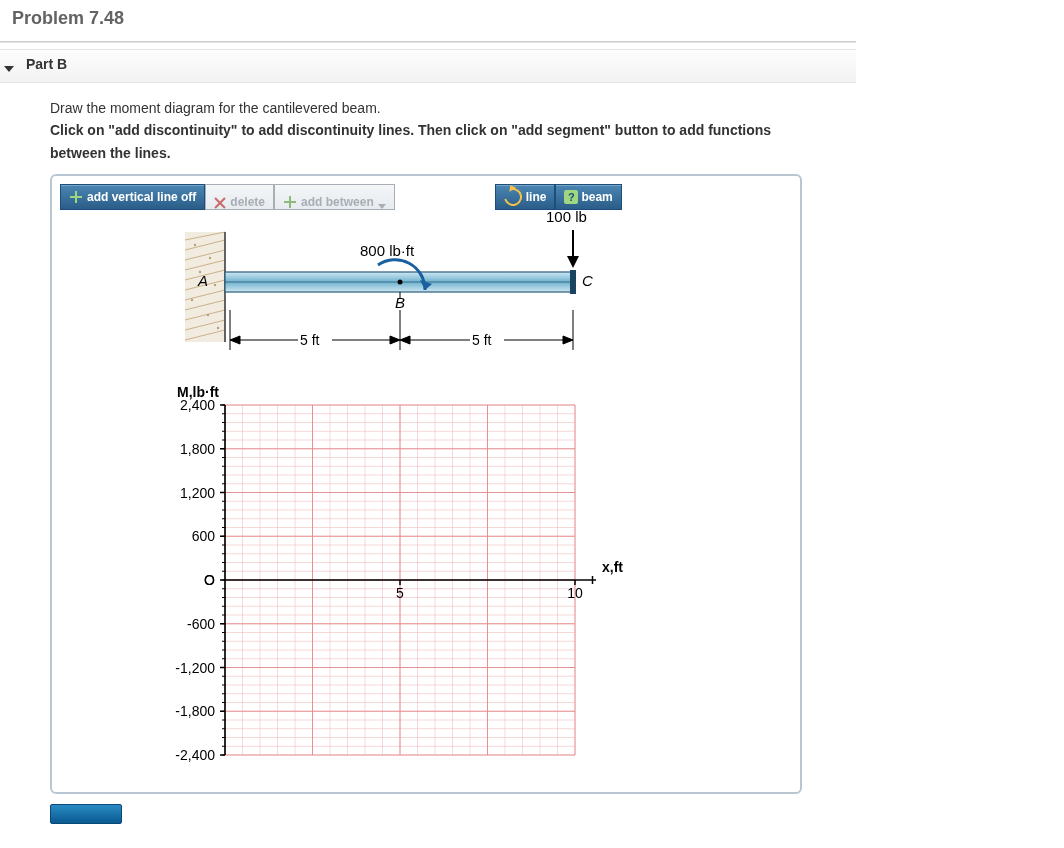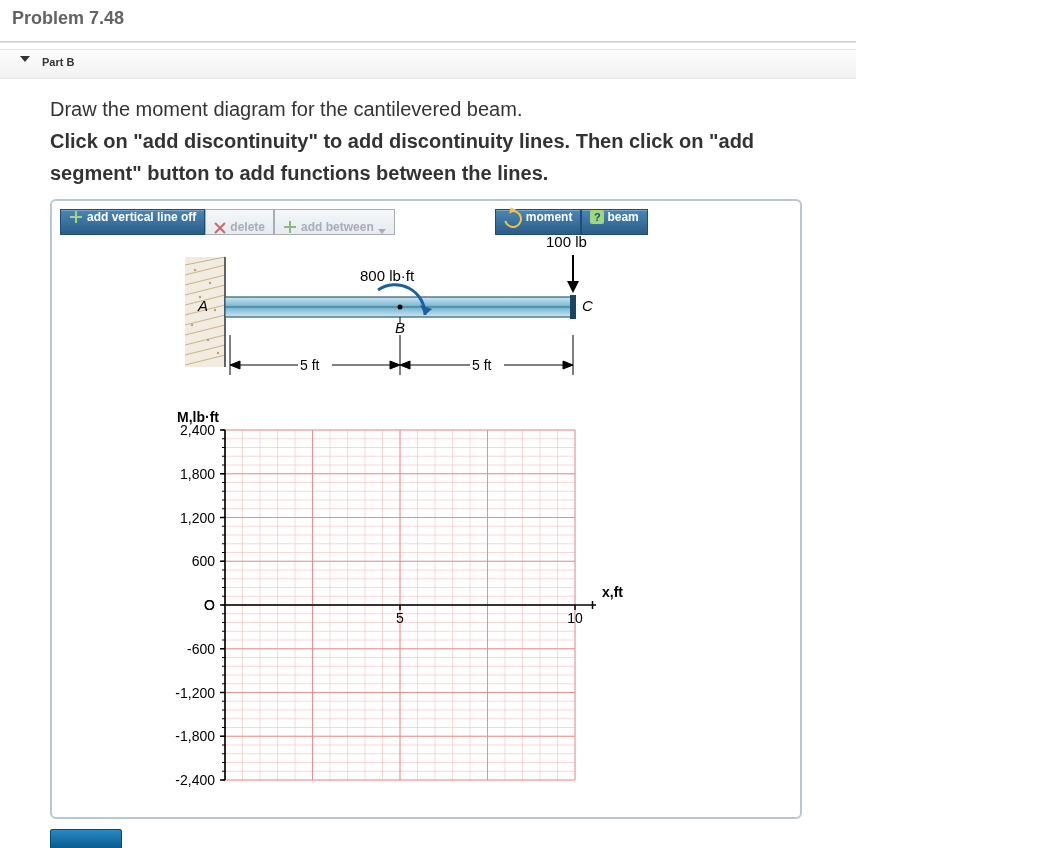--- a/index.html
+++ b/index.html
@@ -1,25 +1,25 @@
 <!DOCTYPE html>
 <html><head>
 <meta charset="utf-8">
 <style>
   body{margin:0;padding:0;font-family:Arial,Helvetica,sans-serif;background:#fff;color:#333;font-size:14px}
   .page{width:856px;height:848px;position:relative;background:#fff}
   .problem-title{font-size:18px;font-weight:bold;color:#636363;padding:8px 12px 12px}
   .sep-line{height:1px;background:linear-gradient(#ddd,#eee);border-top:1px solid #ccc;margin-bottom:6px}
-  .part-header{display:flex;align-items:flex-start;padding:6px 20px 10px;font-size:11px;font-weight:bold;color:#333;background:linear-gradient(#fdfdfd,#f2f2f2);border-top:1px solid #e5e5e5;border-bottom:1px solid #e5e5e5}
+  .part-header{display:flex;align-items:flex-end;padding:6px 4px 10px;font-size:14px;font-weight:bold;color:#333;background:linear-gradient(#fdfdfd,#f2f2f2);border-top:1px solid #e5e5e5;border-bottom:1px solid #e5e5e5}
   .part-header .caret{width:0;height:0;border-left:5px solid transparent;border-right:5px solid transparent;border-top:6px solid #333;margin-right:12px}
-  .instructions{padding:14px 50px 4px;color:#333;font-size:20px;line-height:1.6}
+  .instructions{padding:14px 50px 4px;color:#333;font-size:14px;line-height:1.6}
   .instructions .bold{font-weight:bold}
   .panel{margin:6px 50px 10px;border:2px solid #b9c7d4;border-radius:6px;padding:8px 8px 8px 8px;width:752px;height:620px;box-sizing:border-box;position:relative}
   .toolbar{display:flex;align-items:stretch;height:26px;width:100%;font-size:12px;color:#fff;font-weight:bold}
-  .tb-btn{display:flex;align-items:flex-start;padding:0 8px;border:1px solid #1b4e7a;background:linear-gradient(#4b86b4,#2a5d88);box-shadow:inset 0 1px 0 rgba(255,255,255,.25)}
+  .tb-btn{display:flex;align-items:center;padding:0 8px;border:1px solid #1b4e7a;background:linear-gradient(#4b86b4,#2a5d88);box-shadow:inset 0 1px 0 rgba(255,255,255,.25)}
   .tb-btn .plus{width:14px;height:14px;display:inline-block;margin-right:4px;position:relative}
   .tb-btn .plus:before,.tb-btn .plus:after{content:"";position:absolute;background:#9fd67f}
   .tb-btn .plus:before{left:6px;top:1px;width:2px;height:12px}
   .tb-btn .plus:after{top:6px;left:1px;height:2px;width:12px}
   .tb-ghost{display:flex;align-items:flex-end;padding:0 8px;border:1px solid #a7aeb5;color:#a7aeb5;background:linear-gradient(#f4f6f8,#e7ebef);font-weight:bold}
   .tb-ghost .x{display:inline-block;width:12px;height:12px;margin-right:4px;position:relative}
   .tb-ghost .x:before,.tb-ghost .x:after{content:"";position:absolute;left:5px;top:-1px;width:2px;height:14px;background:#c96a6a;transform:rotate(45deg)}
   .tb-ghost .x:after{transform:rotate(-45deg)}
   .tb-ghost.seg .plus2{width:14px;height:14px;display:inline-block;margin-right:4px;position:relative}
   .tb-ghost.seg .plus2:before,.tb-ghost.seg .plus2:after{content:"";position:absolute;background:#8fb97a}
@@ -65,21 +65,21 @@
     </div>
     <div class="tb-ghost seg">
       <span class="plus2"></span>
       <span>add between</span>
       <span class="dd"></span>
     </div>
     <div class="tb-spacer"></div>
     <div class="tb-right">
       <div class="tb-btn tb-reset">
         <span class="rst"></span>
-        <span>moment</span>
+        <span>line</span>
       </div>
       <div class="tb-btn tb-help">
         <span class="q">?</span>
         <span>beam</span>
       </div>
     </div>
   </div>
 
   <div class="canvas-area">
     <svg width="732" height="570">

